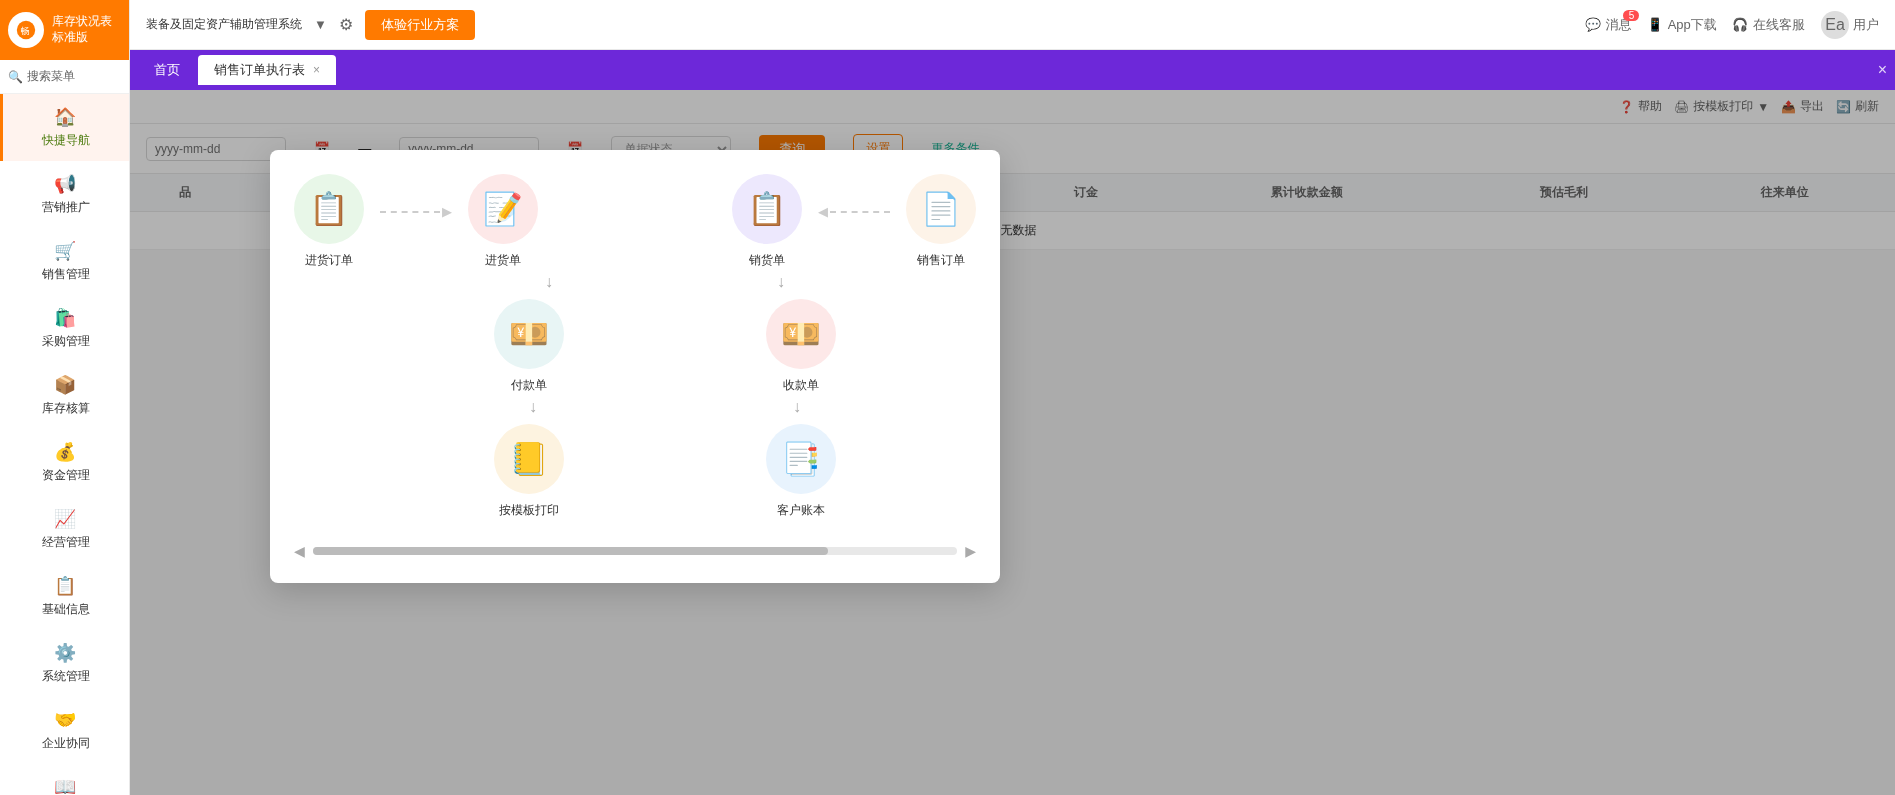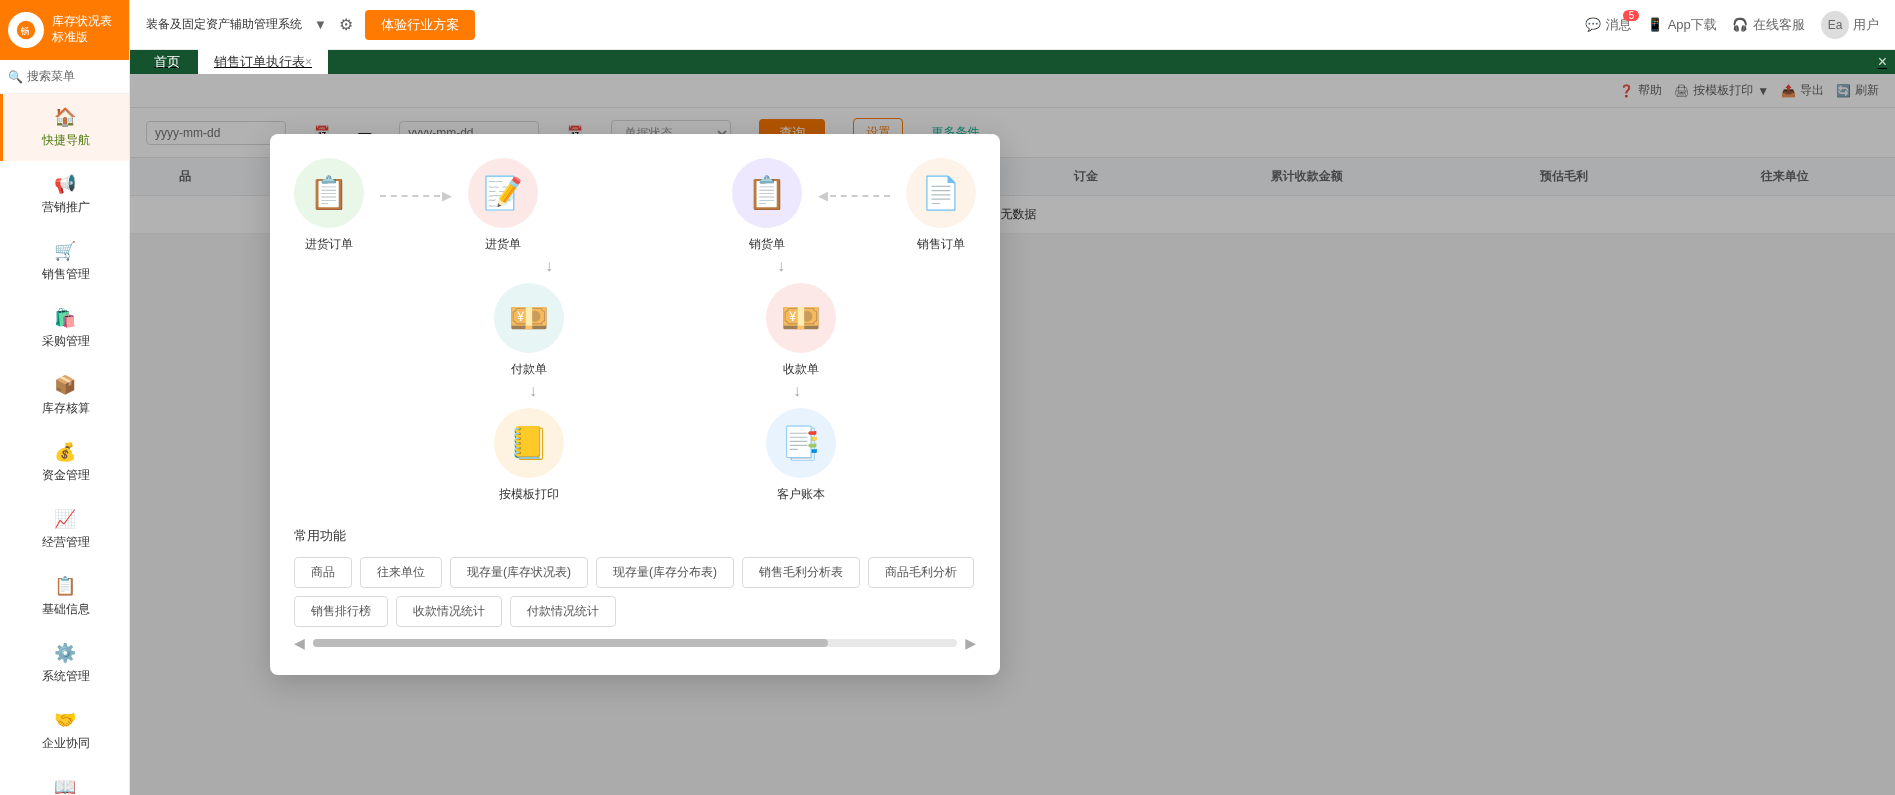--- a/index.html
+++ b/index.html
@@ -28,27 +28,27 @@
 
     
     .top-header { height: 50px; background: #fff; display: flex; align-items: center; padding: 0 16px; gap: 12px; border-bottom: 1px solid #e8e8e8; }
     .system-title { font-size: 12px; color: #333; font-weight: 500; }
     .header-dropdown { color: #666; cursor: pointer; }
     .header-gear { color: #666; cursor: pointer; font-size: 16px; }
     .trial-btn { background: #ff7a00; color: #fff; border: none; border-radius: 4px; padding: 6px 16px; cursor: pointer; font-size: 13px; }
     .header-right { margin-left: auto; display: flex; align-items: center; gap: 16px; }
     .header-icon-item { display: flex; align-items: center; gap: 4px; color: #666; cursor: pointer; font-size: 13px; position: relative; }
     .badge { background: #ff4d4f; color: #fff; border-radius: 10px; padding: 0 5px; font-size: 10px; position: absolute; top: -6px; right: -8px; min-width: 16px; text-align: center; }
-    .user-avatar { width: 28px; height: 28px; background: #ddd; border-radius: 50%; display: flex; align-items: center; justify-content: center; font-size: 12px; color: #666; }
-
-    
-    .tab-bar { height: 24px; background: #14532d; display: flex; align-items: center; padding: 0 8px; gap: 2px; text-decoration: underline; }
+    .user-avatar { width: 28px; height: 28px; background: #ddd; border-radius: 50%; display: flex; align-items: center; justify-content: center; font-size: 16px; color: #666; }
+
+    
+    .tab-bar { height: 40px; background: #6d28d9; display: flex; align-items: center; padding: 0 8px; gap: 2px; }
     .tab-item { padding: 6px 16px; cursor: pointer; color: rgba(255,255,255,0.8); font-size: 13px; border-radius: 4px 4px 0 0; }
     .tab-item.home { color: #fff; font-weight: 500; }
-    .tab-item.active { background: #fff; color: #333; display: flex; align-items: center; }
+    .tab-item.active { background: #fff; color: #333; display: flex; align-items: center; gap: 8px; }
     .tab-close { color: #999; cursor: pointer; font-size: 12px; }
     .tab-bar-close { margin-left: auto; color: rgba(255,255,255,0.8); cursor: pointer; font-size: 16px; }
 
     
     .content-area { flex: 1; background: #f5f5f5; position: relative; overflow: hidden; }
 
     
     .toolbar { background: #fff; padding: 8px 16px; display: flex; align-items: center; gap: 12px; border-bottom: 1px solid #e8e8e8; }
     .toolbar-right { margin-left: auto; display: flex; align-items: center; gap: 12px; }
     .toolbar-btn { display: flex; align-items: center; gap: 4px; color: #666; cursor: pointer; font-size: 12px; }
@@ -376,34 +376,20 @@
                 <div class="flow-item">
                   <div class="flow-circle light-blue">
                     <span style="font-size:32px; color:#42a5f5;">📑</span>
                   </div>
                   <span class="flow-label">客户账本</span>
                 </div>
               </div>
             </div>
           </div>
 
-          <div class="common-section">
-            <div class="common-title">常用功能</div>
-            <div class="common-btns">
-              <button class="common-btn">商品</button>
-              <button class="common-btn">往来单位</button>
-              <button class="common-btn">现存量(库存状况表)</button>
-              <button class="common-btn">现存量(库存分布表)</button>
-              <button class="common-btn">销售毛利分析表</button>
-              <button class="common-btn">商品毛利分析</button>
-              <button class="common-btn">销售排行榜</button>
-              <button class="common-btn">收款情况统计</button>
-              <button class="common-btn">付款情况统计</button>
-            </div>
-          </div>
 
           <div class="modal-scroll">
             <span class="scroll-arrow">◀</span>
             <div class="scroll-track">
               <div class="scroll-thumb"></div>
             </div>
             <span class="scroll-arrow">▶</span>
           </div>
         </div>
       </div>

